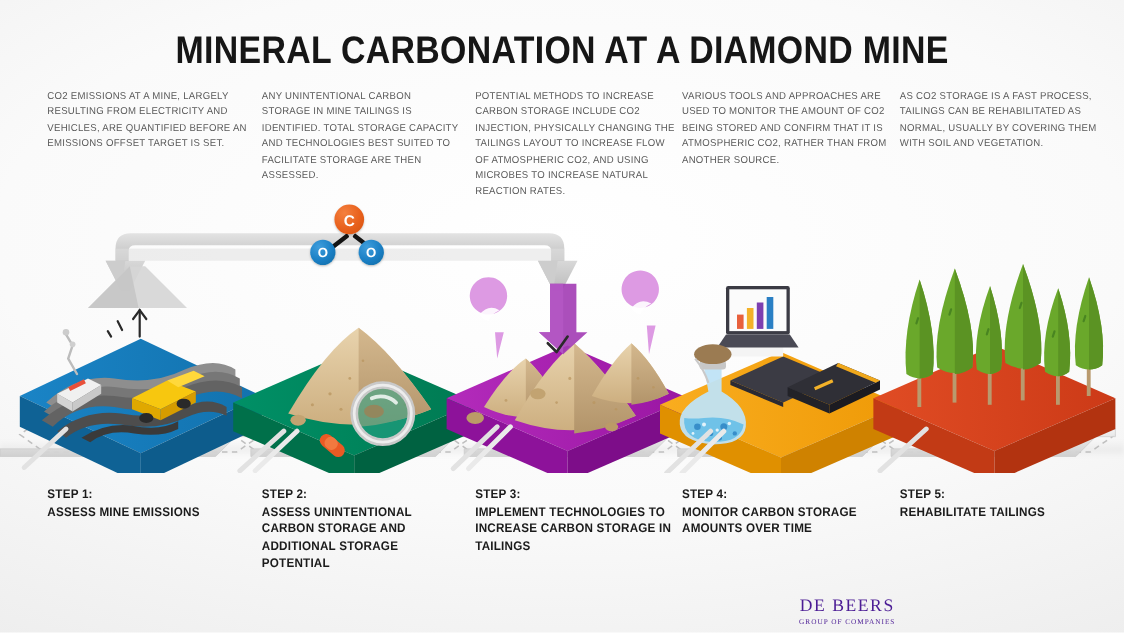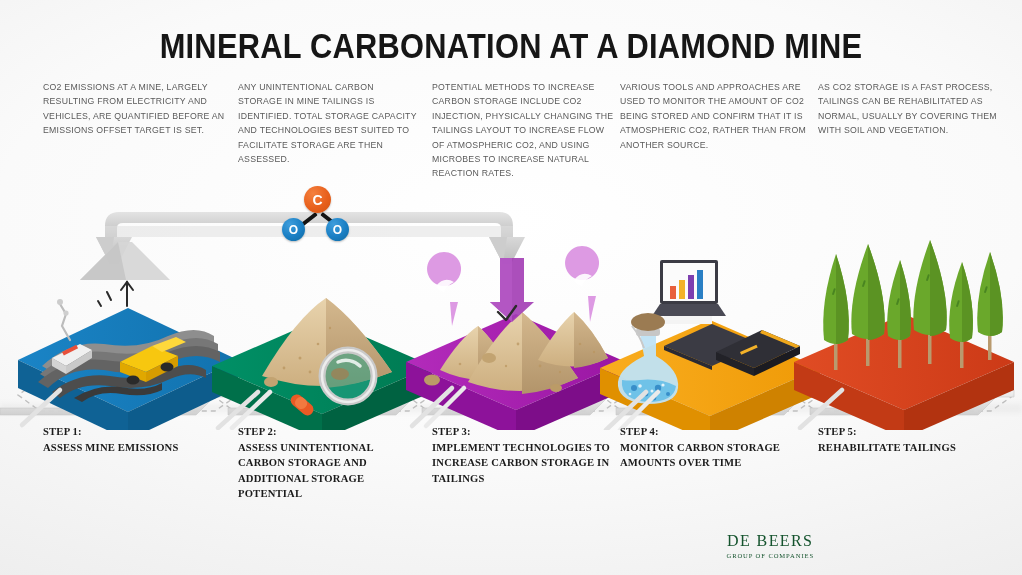--- a/index.html
+++ b/index.html
@@ -111,21 +111,21 @@
     z-index: 2;
     border-radius: 1px;
   }
   .bond-1 { left: 15px; top: 33px; width: 24px; transform: rotate(-38deg); transform-origin: 50% 50%; }
   .bond-2 { left: 39px; top: 33px; width: 24px; transform: rotate(38deg);  transform-origin: 50% 50%; }
 
   
   .platforms { position: absolute; left: 0; top: 240px; width: 1022px; height: 180px; }
 
   
-  .steps { position: absolute; top: 424px; left: 0; width: 1022px; height: 110px; font-family: Liberation Serif, serif; }
+  .steps { position: absolute; top: 443px; left: 0; width: 1022px; height: 110px; }
   .step {
     position: absolute;
     top: 0;
     font-size: 11.3px;
     line-height: 15.6px;
     font-weight: 700;
     letter-spacing: 0.2px;
     color: #1b1b1b;
     text-transform: uppercase;
     transform: scaleX(0.94);
@@ -135,23 +135,23 @@
   .step-0 { left: 43px;  width: 195px; }
   .step-1 { left: 238px; width: 190px; }
   .step-2 { left: 432px; width: 190px; }
   .step-3 { left: 620px; width: 196px; }
   .step-4 { left: 818px; width: 196px; }
 
   
   .logo {
     position: absolute;
     right: 20px;
-    bottom: 14px;
+    bottom: 4px;
     text-align: center;
-    color: #14532d;
+    color: #4c1d95;
   }
   .logo-main {
     font-family: "Liberation Serif", serif;
     font-size: 16px;
     letter-spacing: 1.4px;
     line-height: 18px;
   }
   .logo-sub {
     font-family: "Liberation Serif", serif;
     font-size: 6.6px;

